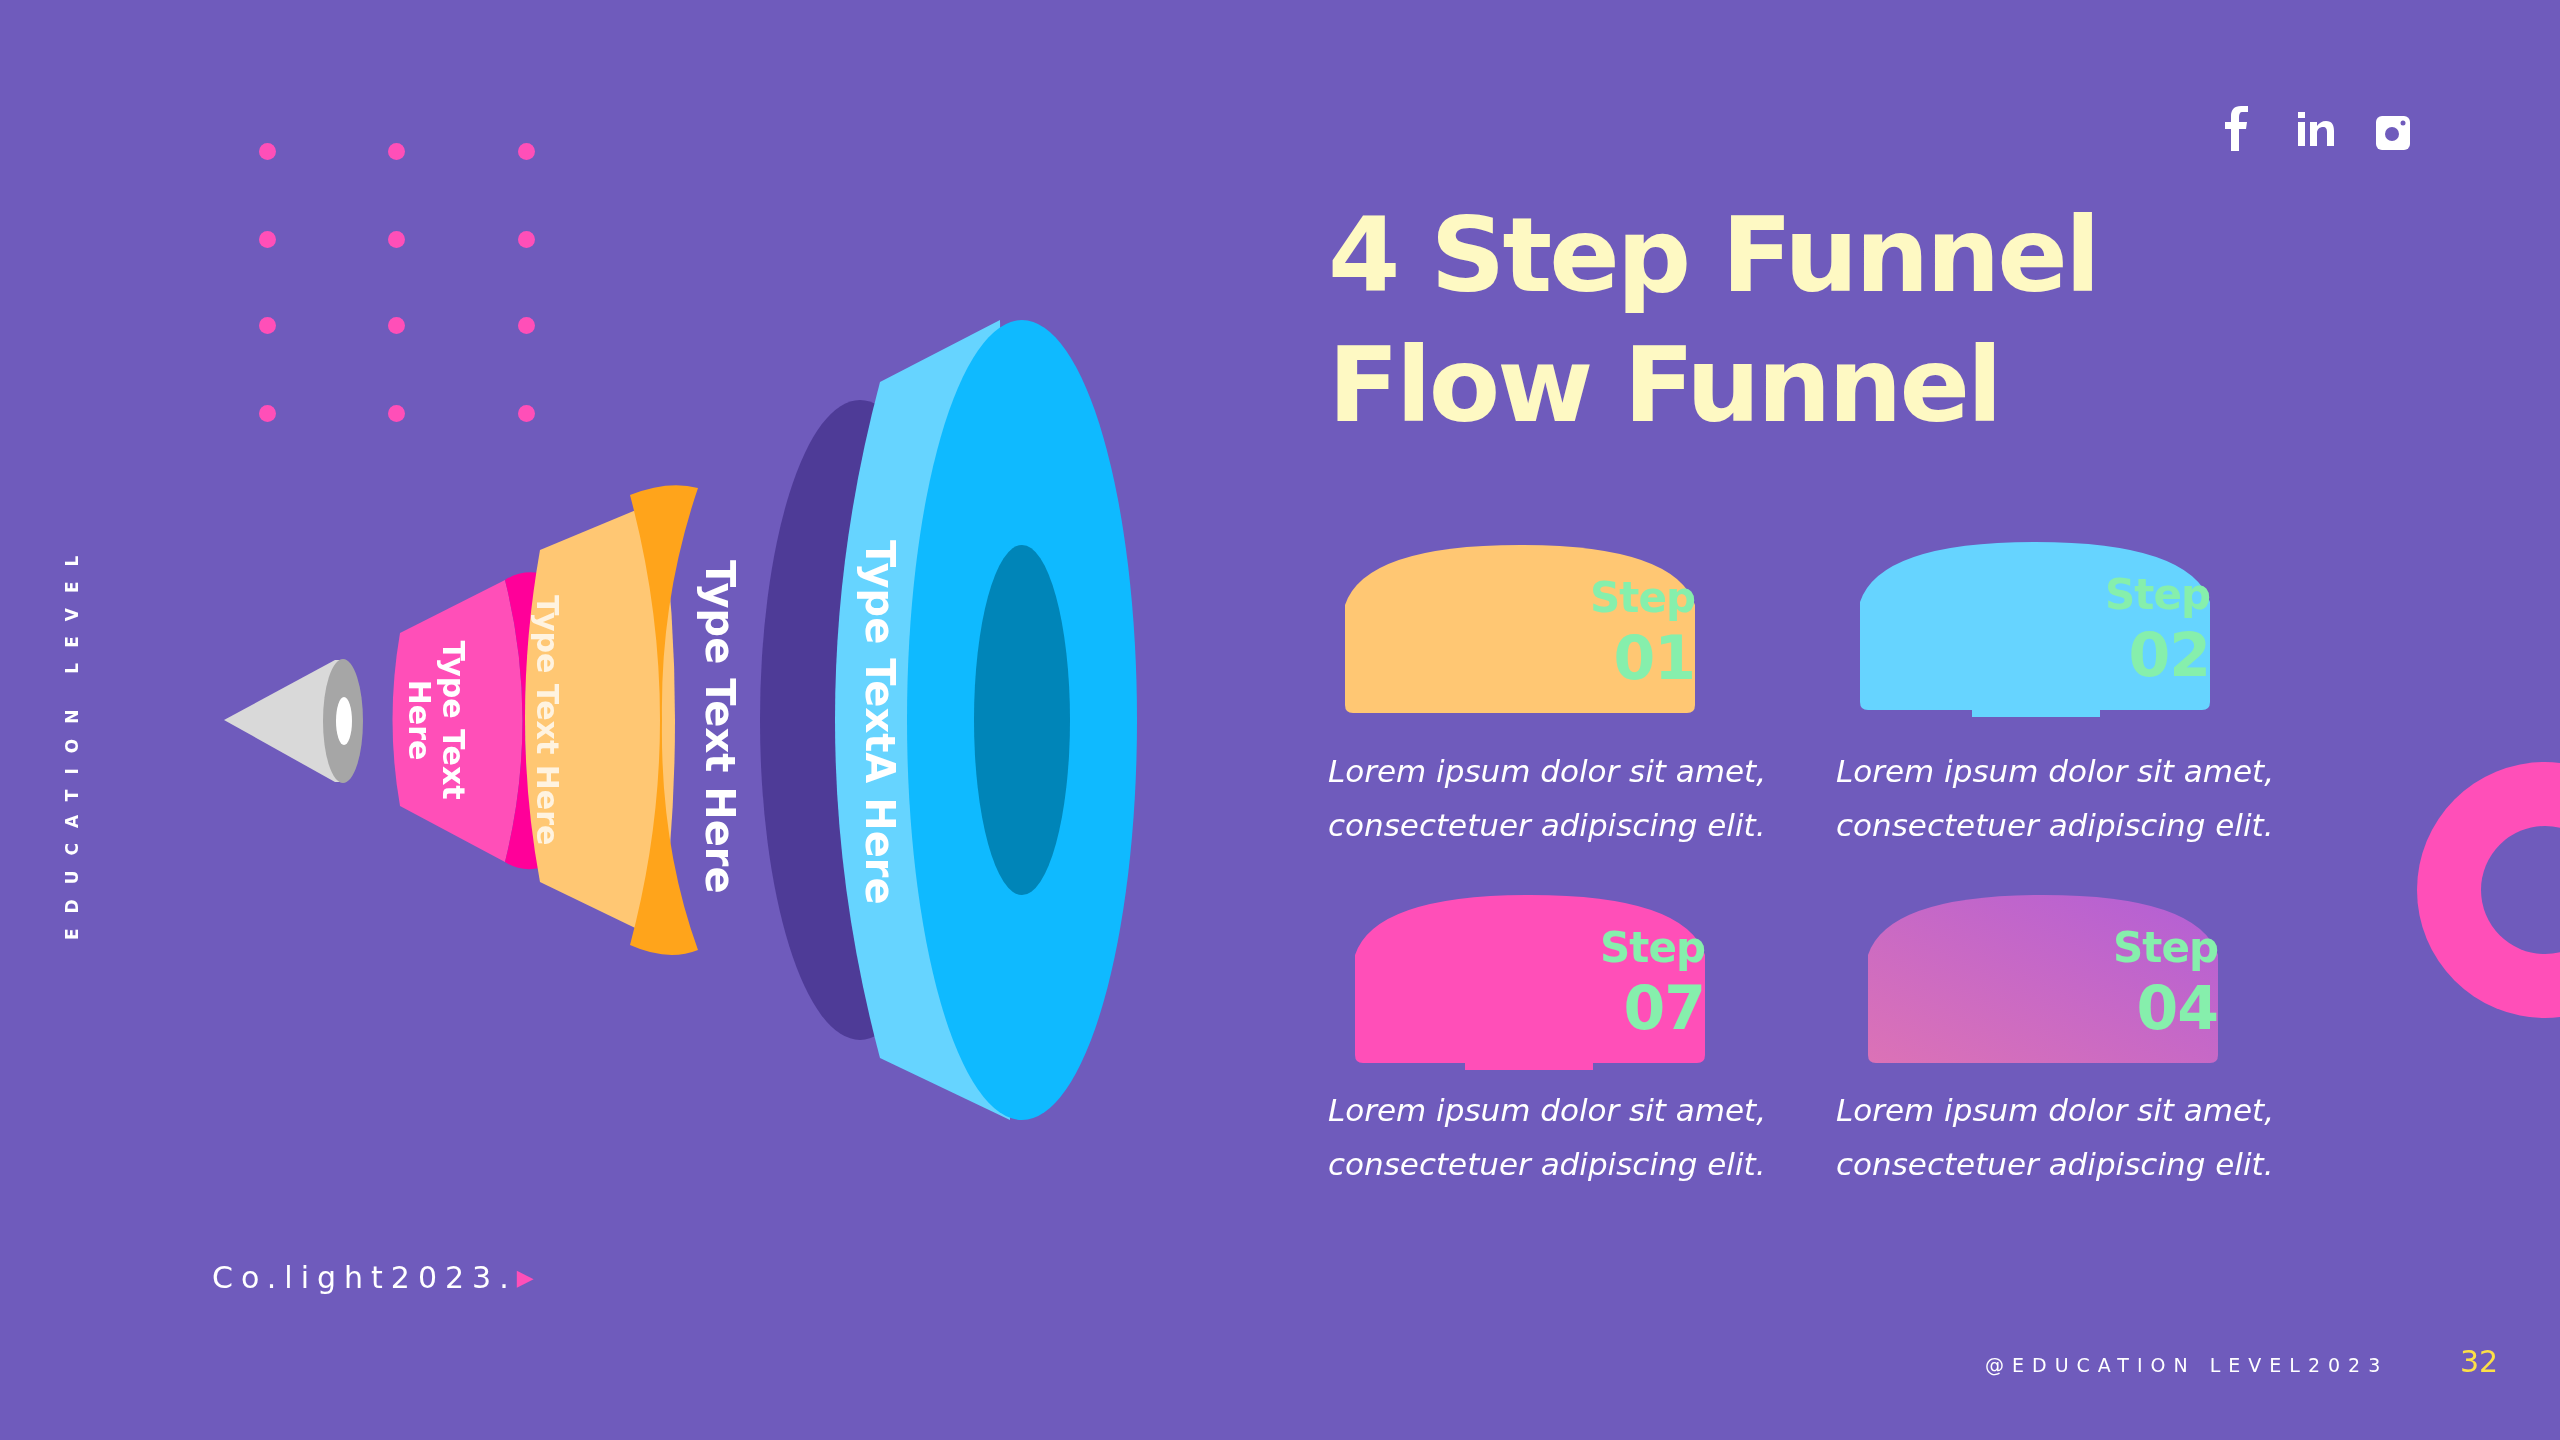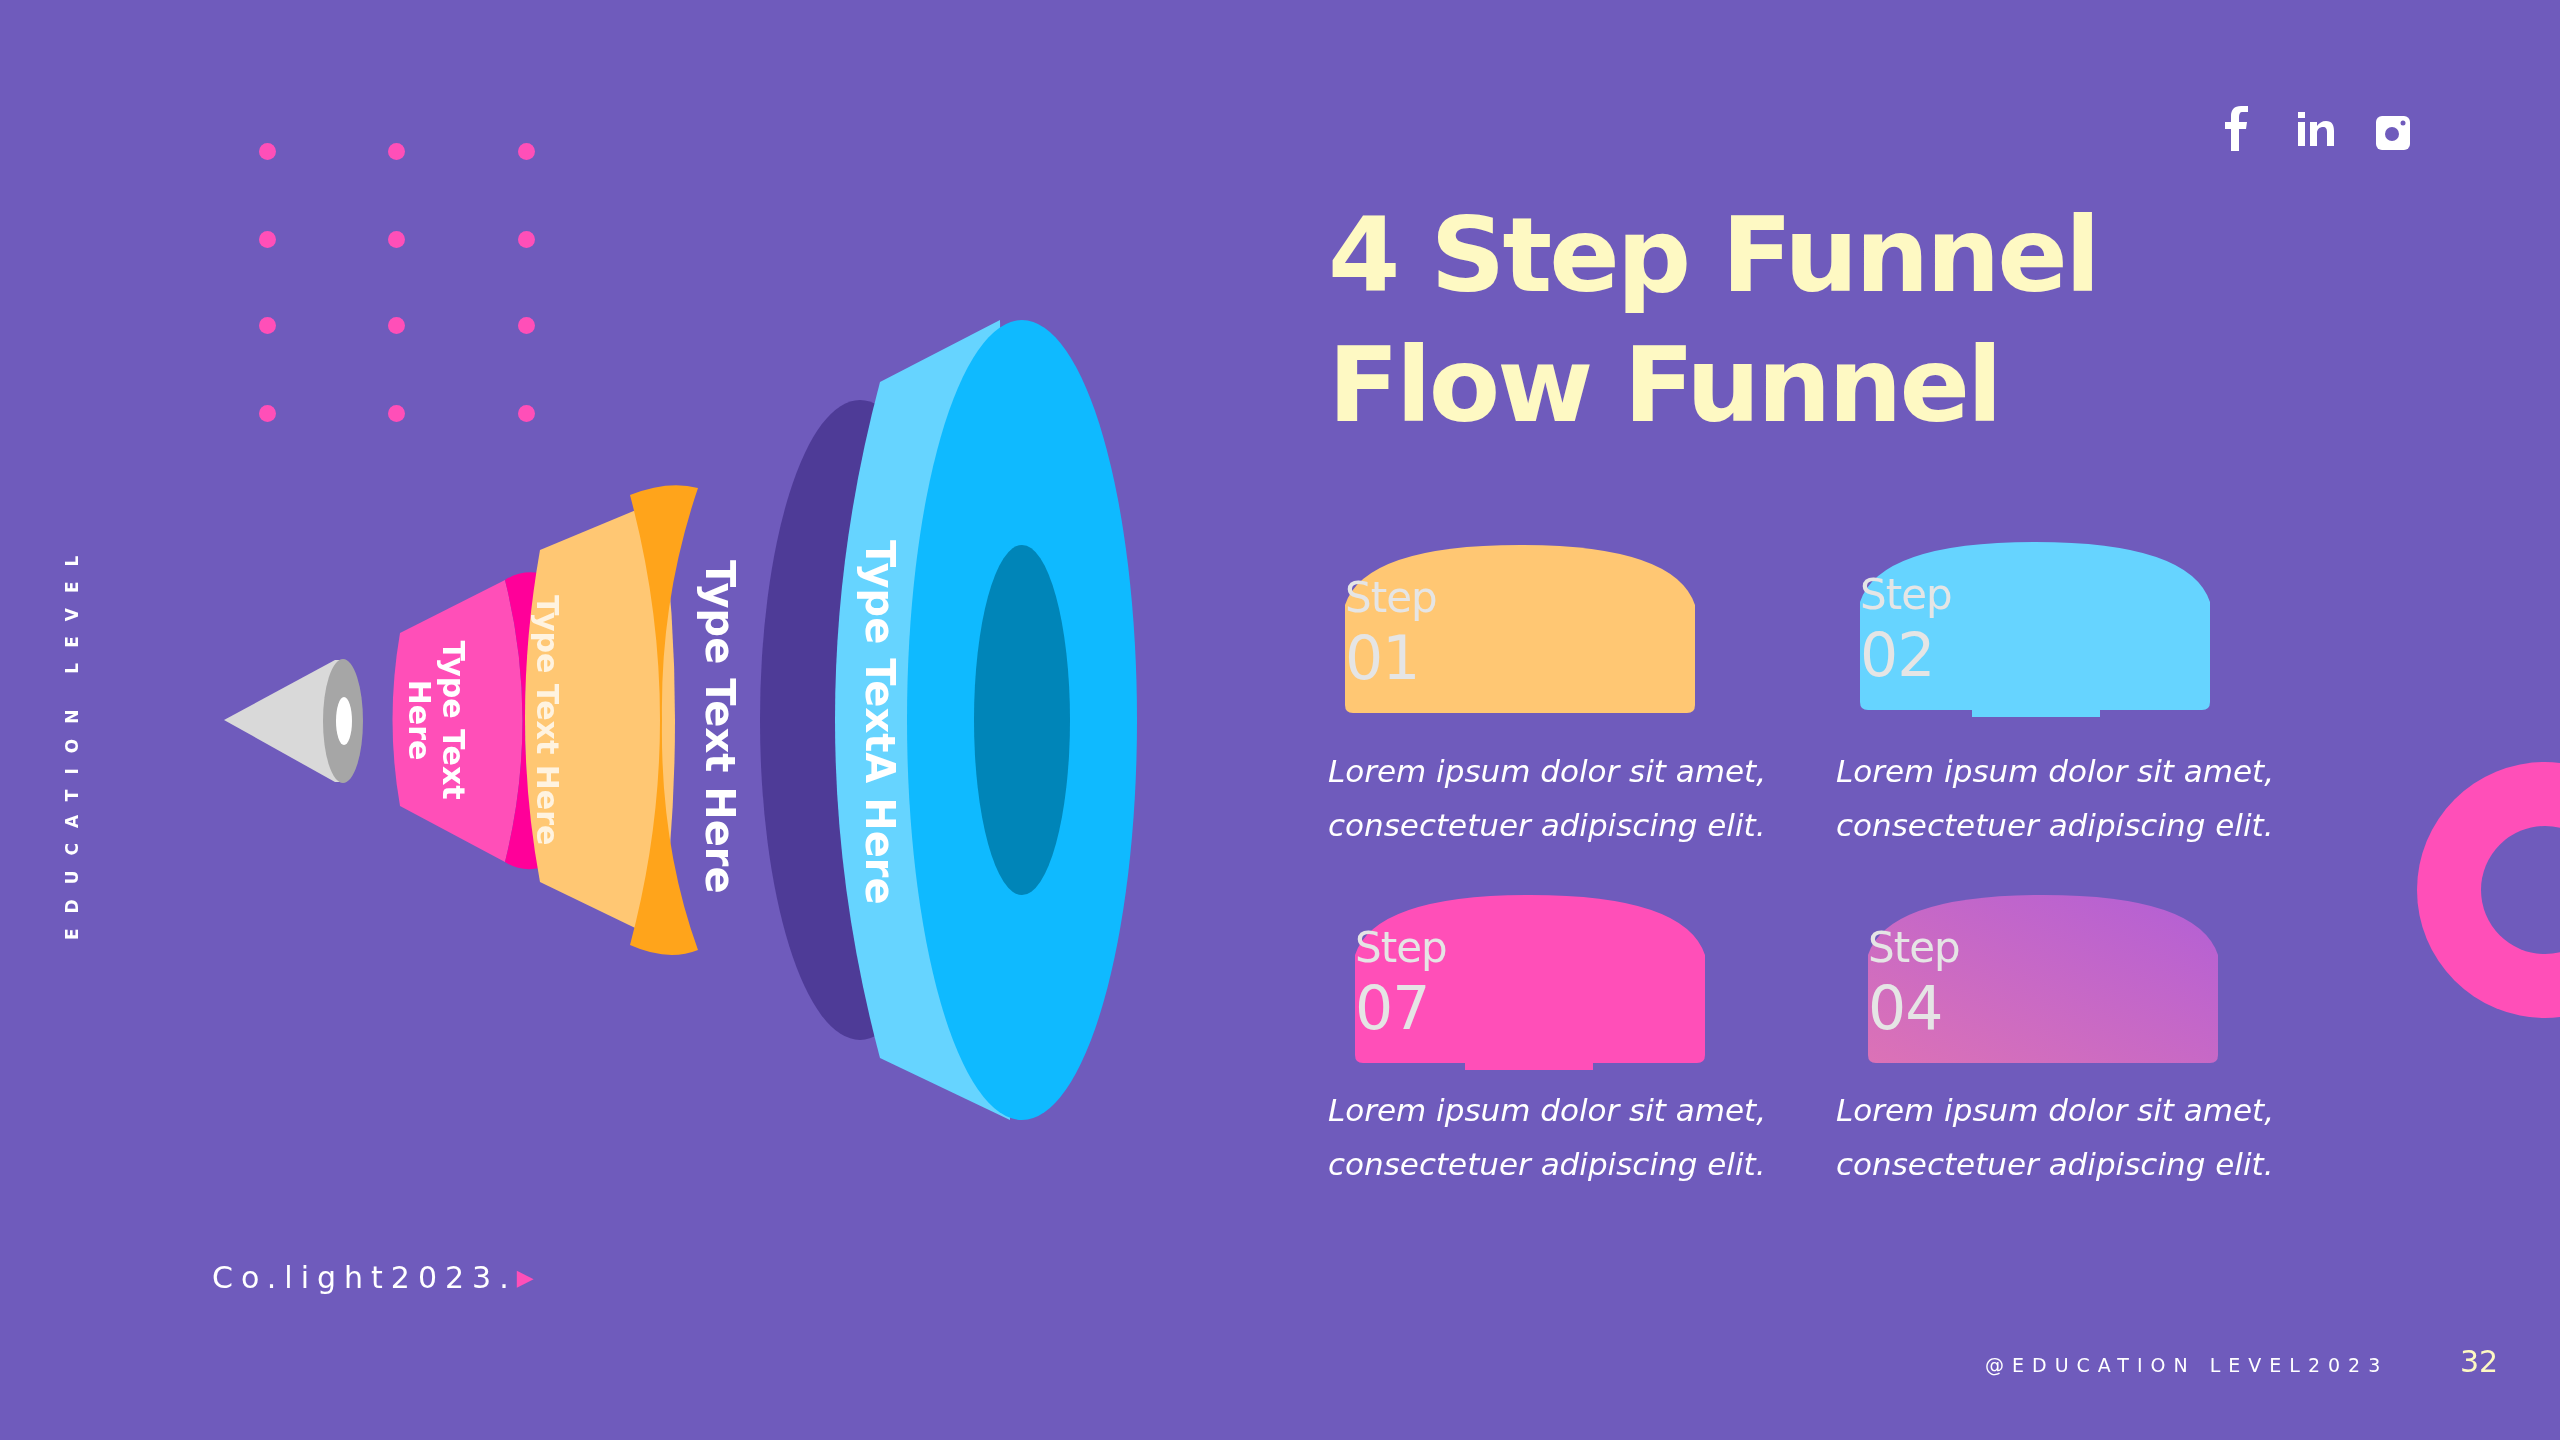--- a/index.html
+++ b/index.html
@@ -3,27 +3,27 @@
 <meta charset="utf-8">
 <style>
   html,body{margin:0;padding:0;}
   body{width:2560px;height:1440px;background:#6f5bbc;position:relative;overflow:hidden;font-family:"DejaVu Sans",sans-serif;color:#fff;}
   .abs{position:absolute;}
   .dot{position:absolute;width:17px;height:17px;border-radius:50%;background:#ff4fb8;}
   .side-label{position:absolute;left:62px;top:940px;transform-origin:0 0;transform:rotate(-90deg);font-size:17px;font-weight:bold;letter-spacing:15px;white-space:nowrap;color:#fff;}
   .title{position:absolute;left:1328px;top:190px;font-family:"DejaVu Sans",sans-serif;font-weight:bold;font-size:104px;line-height:130px;letter-spacing:-3px;color:#fef9c3;}
   .step-card{position:absolute;width:350px;height:170px;}
   .step-card svg{position:absolute;left:0;top:0;}
-  .step-label{position:absolute;left:0;width:100%;text-align:left;font-weight:normal;color:#e5e5e5;}
+  .step-label{position:absolute;left:0;width:100%;text-align:right;font-weight:bold;color:#86efac;}
   .step-label.s{top:28px;font-size:42px;letter-spacing:-1px;}
   .step-label.n{top:78px;font-size:60px;letter-spacing:-1px;}
   .desc{position:absolute;font-family:"DejaVu Sans",sans-serif;font-size:31px;line-height:54px;color:#fff;white-space:nowrap;font-style:italic;}
   .footer-brand{position:absolute;left:212px;top:1260px;font-size:30px;letter-spacing:8px;color:#fff;}
   .footer-right{position:absolute;left:1985px;top:1354px;font-size:19px;font-weight:normal;letter-spacing:8px;color:#fff;white-space:nowrap;}
-  .page-num{position:absolute;left:2460px;top:1344px;font-size:30px;color:#fef9c3;}
+  .page-num{position:absolute;left:2460px;top:1344px;font-size:30px;color:#fde047;}
   .vtext{position:absolute;transform-origin:center center;transform:rotate(90deg);white-space:nowrap;font-weight:bold;text-align:center;}
 </style>
 </head>
 <body>
 
 <div>
   <div class="dot" style="left:259px;top:143px"></div>
   <div class="dot" style="left:388px;top:143px"></div>
   <div class="dot" style="left:518px;top:143px"></div>
   <div class="dot" style="left:259px;top:231px"></div>

